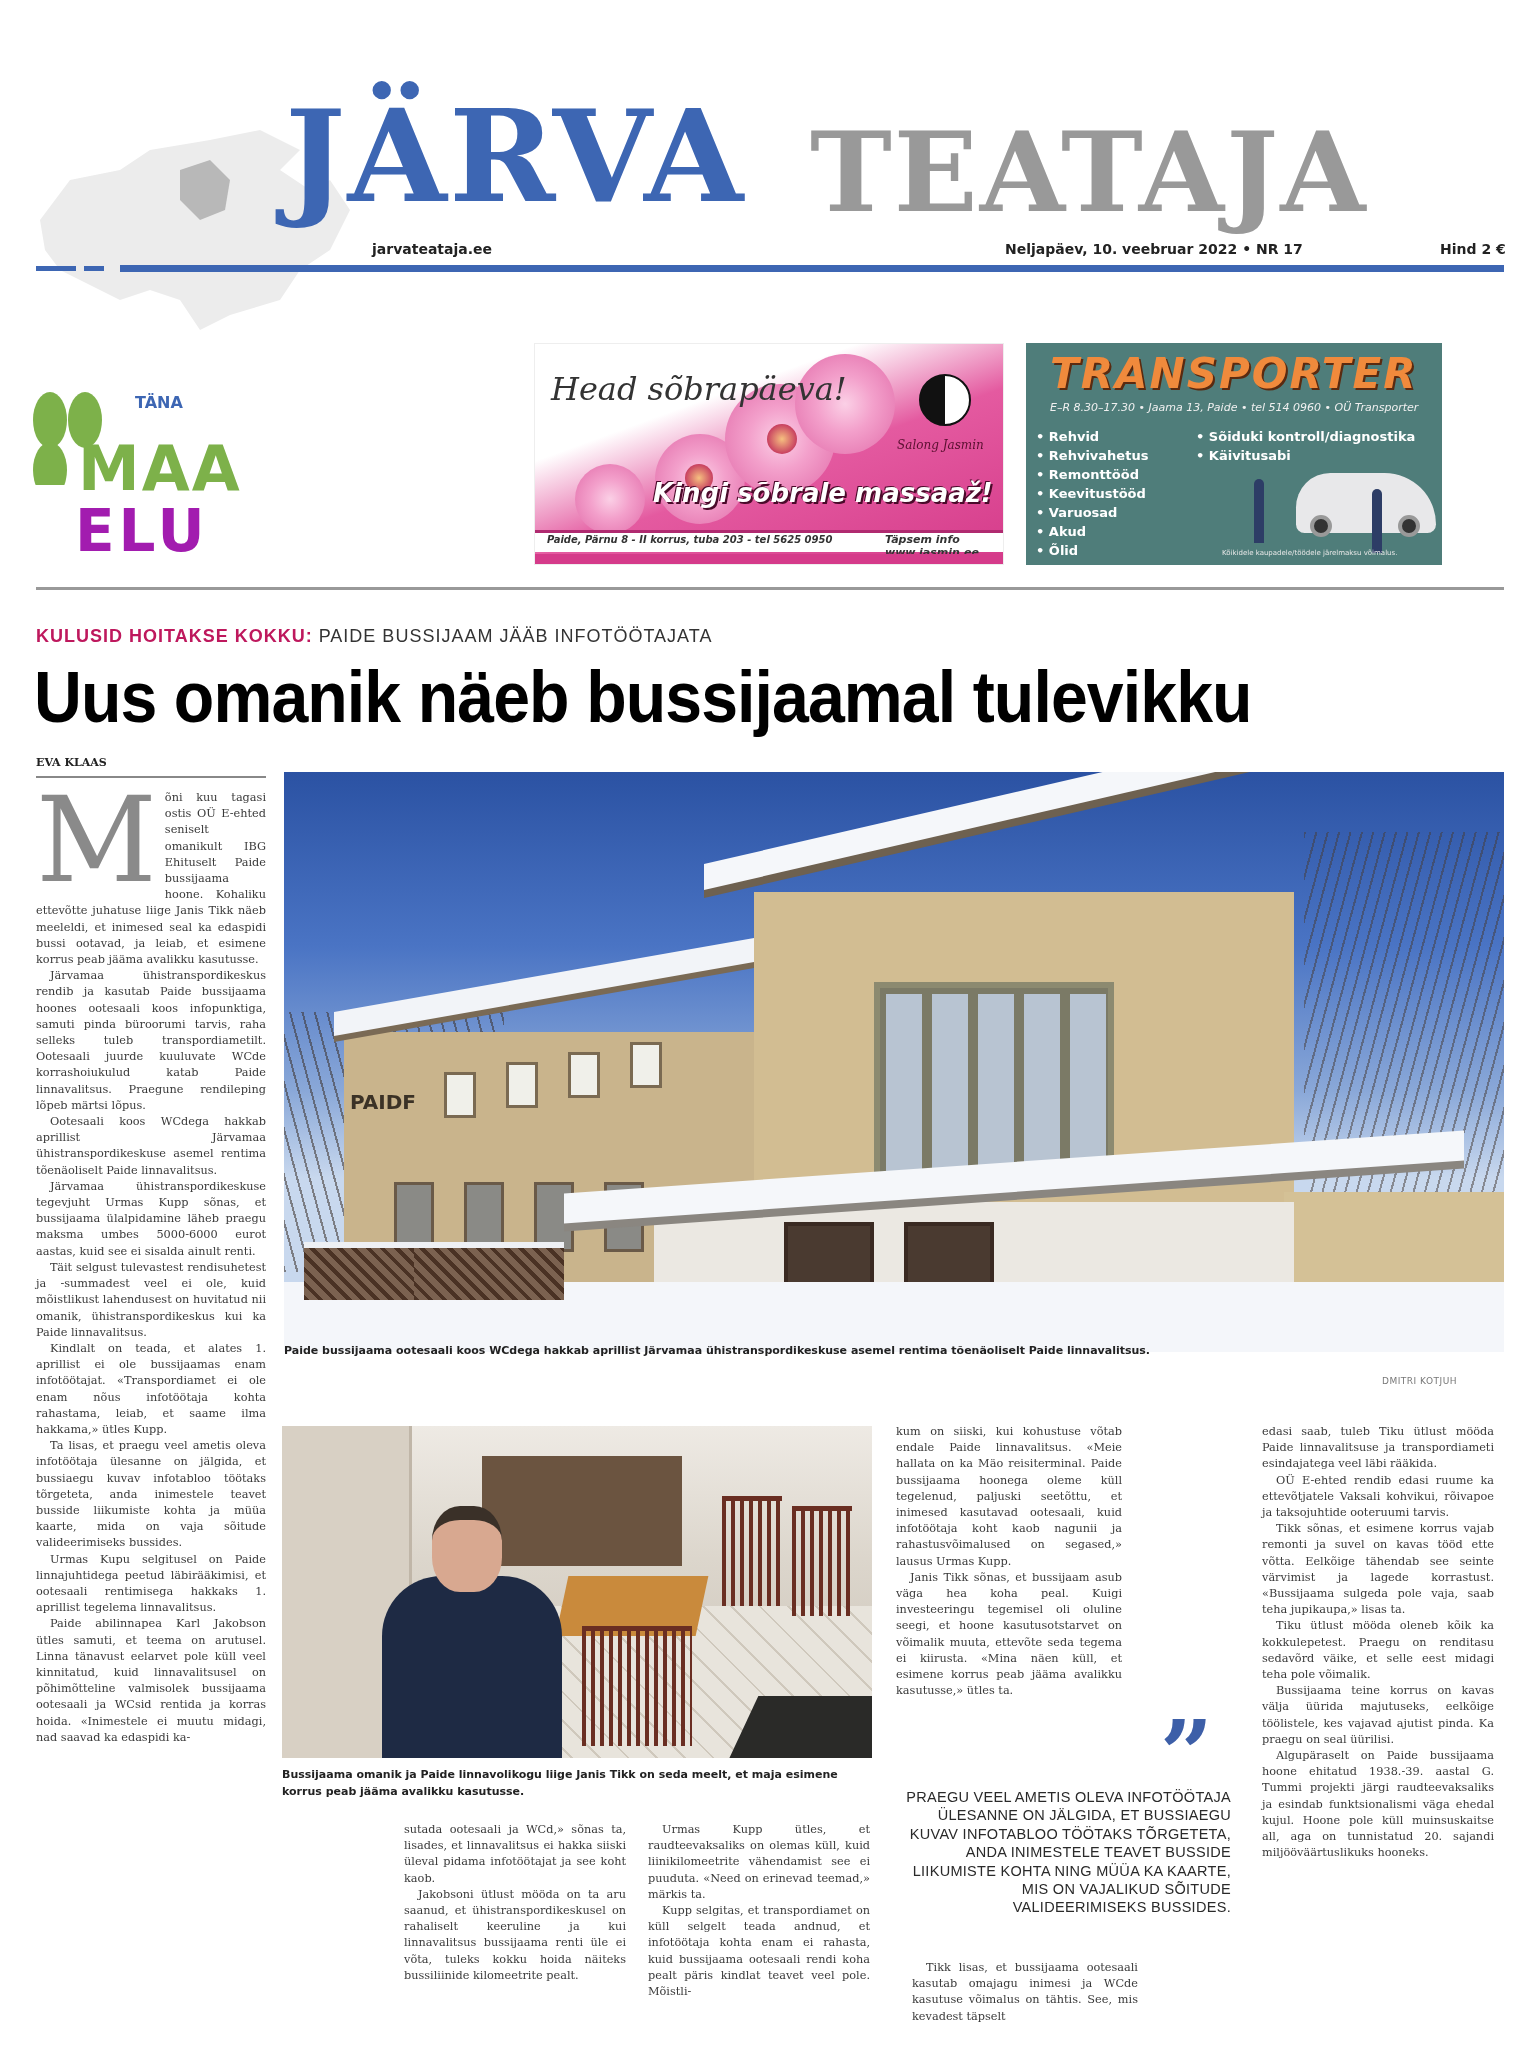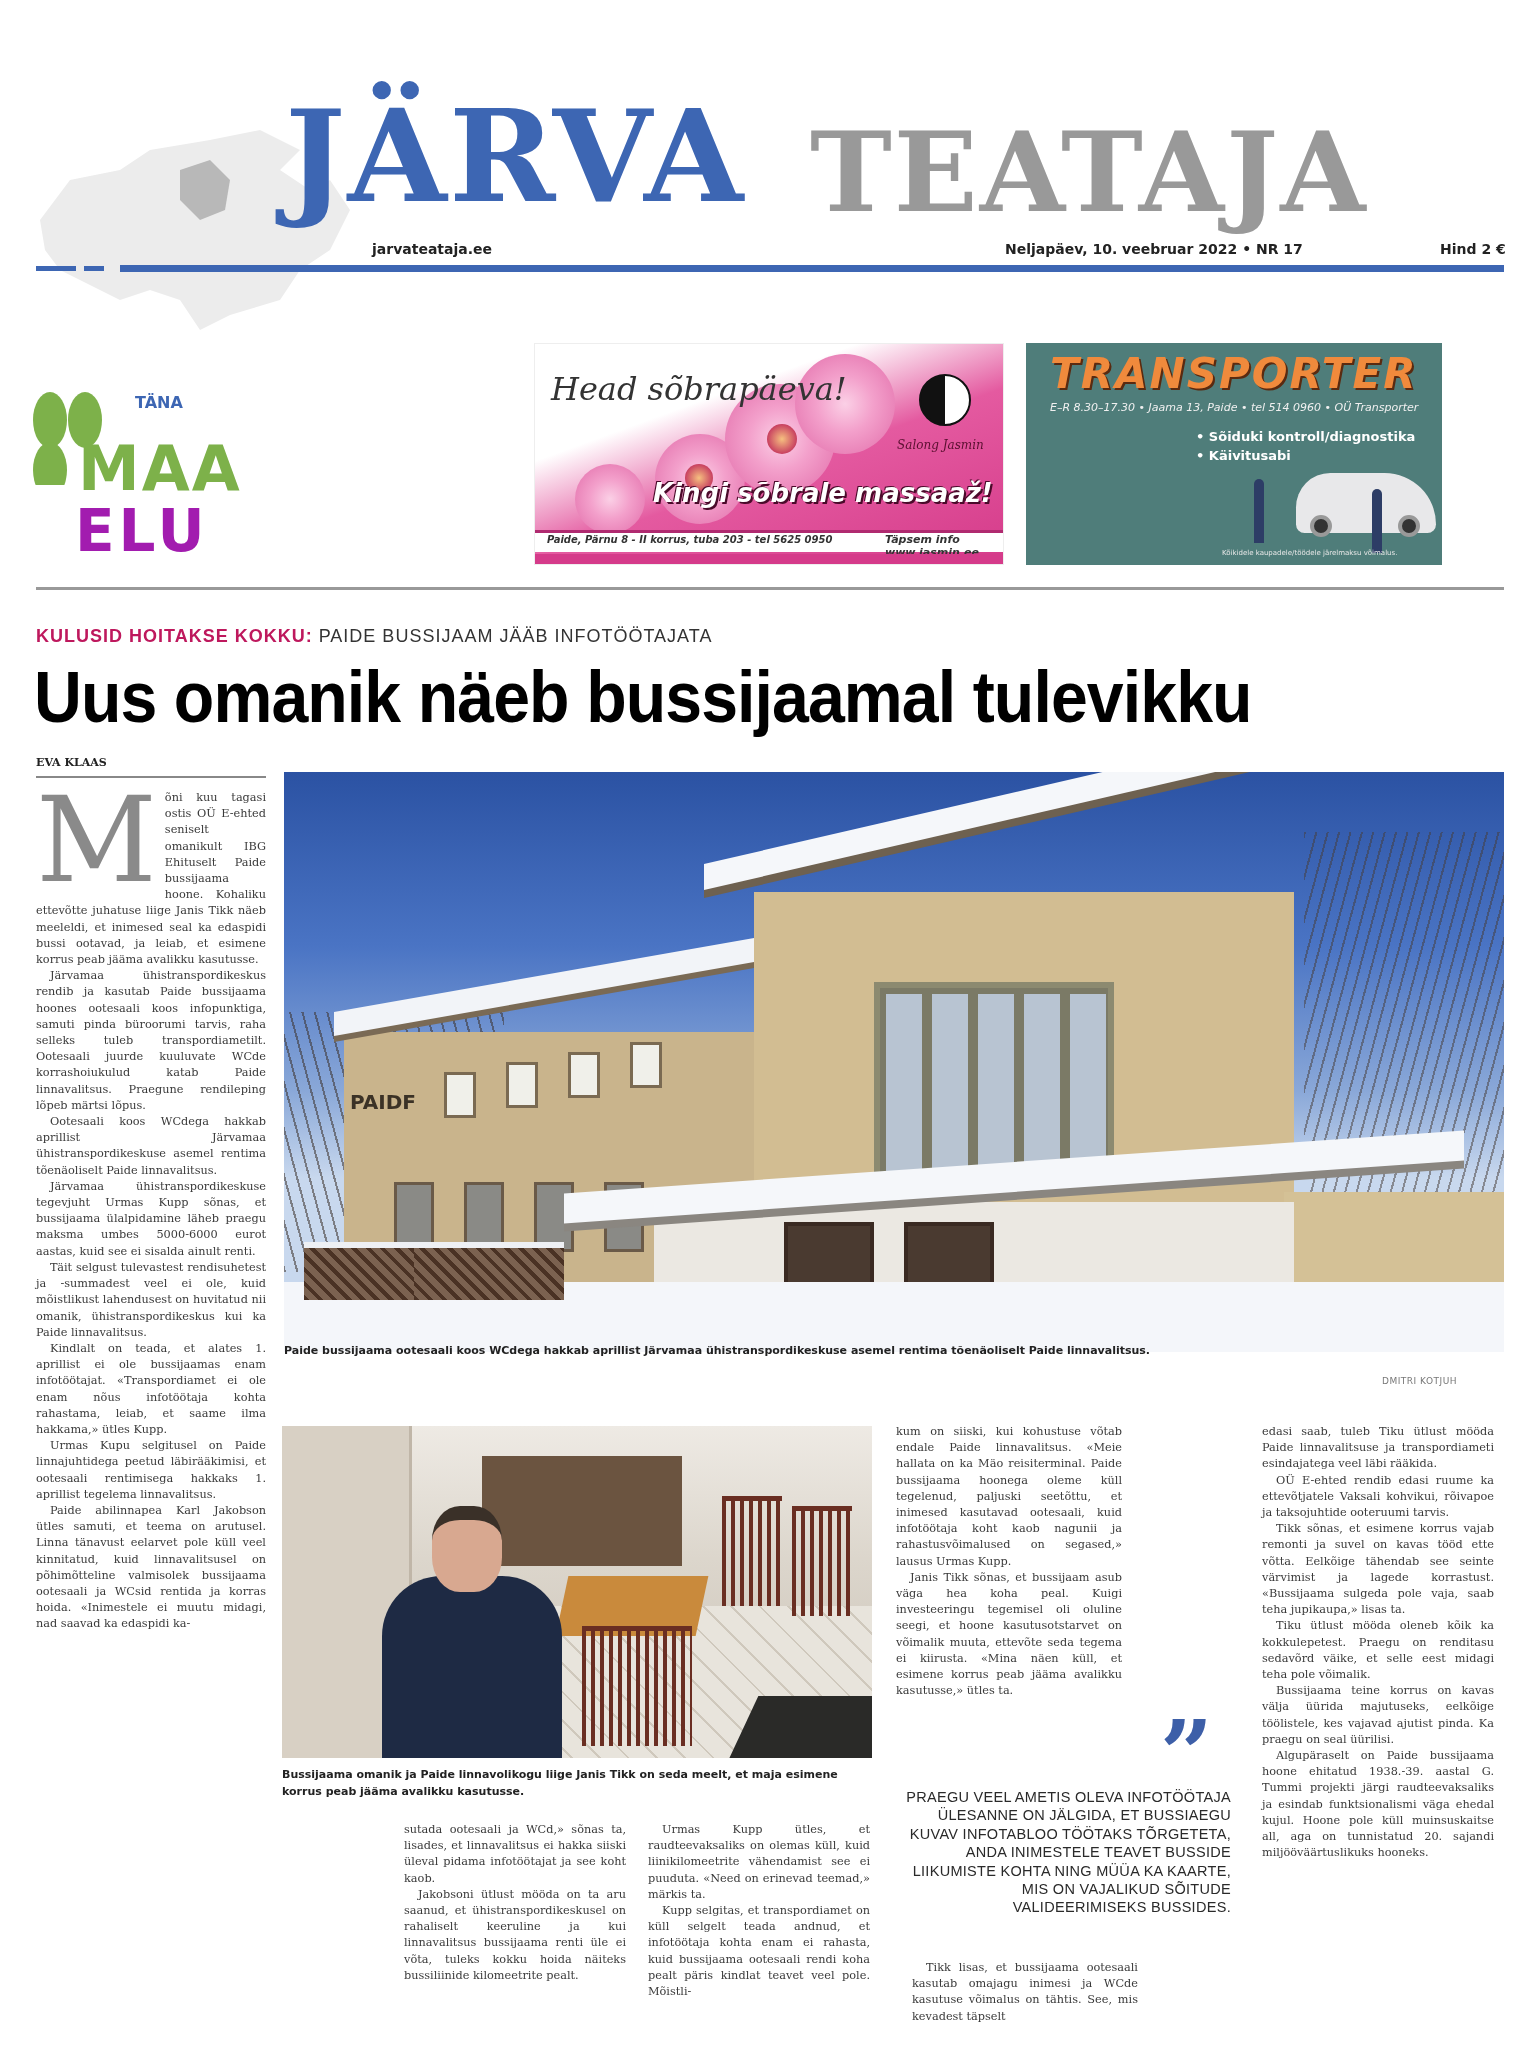--- a/index.html
+++ b/index.html
@@ -146,20 +146,29 @@
   <div class="slogan">Kingi sõbrale massaaž!</div>
   <div class="footer-bar"></div>
   <div class="footer-text">Paide, Pärnu 8 - II korrus, tuba 203 - tel 5625 0950</div>
   <div class="footer-url">Täpsem info www.jasmin.ee</div>
   <div class="footer-bottom"></div>
 </div>
 
 <div class="ad-teal">
   <div class="title">TRANSPORTER</div>
   <div class="info">E–R 8.30–17.30 • Jaama 13, Paide • tel 514 0960 • OÜ Transporter</div>
+  <div class="svc svc-left">
+    <div>• <span>Rehvid</span></div>
+    <div>• <span>Rehvivahetus</span></div>
+    <div>• <span>Remonttööd</span></div>
+    <div>• <span>Keevitustööd</span></div>
+    <div>• <span>Varuosad</span></div>
+    <div>• <span>Akud</span></div>
+    <div>• <span>Õlid</span></div>
+  </div>
   <div class="svc svc-right">
     <div>• <span>Sõiduki kontroll/diagnostika</span></div>
     <div>• <span>Käivitusabi</span></div>
   </div>
   <div class="car"></div>
   <div class="wheel" style="left:284px;top:172px;"></div>
   <div class="wheel" style="left:372px;top:172px;"></div>
   <div class="mech" style="left:228px;top:136px;"></div>
   <div class="mech" style="left:346px;top:146px;"></div>
   <div class="mech" style="left:426px;top:126px;"></div>
@@ -176,20 +185,21 @@
 <div class="byline">EVA KLAAS</div>
 <div class="byline-rule"></div>
 
 <div class="col" style="left:36px; top:790px; width:230px;">
   <p class="noindent"><span class="dropcap">M</span><span>õni kuu tagasi ostis OÜ E-ehted seniselt omanikult IBG Ehituselt Paide bussijaama hoone. Kohaliku ettevõtte juhatuse liige Janis Tikk näeb meeleldi, et inimesed seal ka edaspidi bussi ootavad, ja leiab, et esimene korrus peab jääma avalikku kasutusse.</span></p>
   <p>Järvamaa ühistranspordikeskus rendib ja kasutab Paide bussijaama hoones ootesaali koos infopunktiga, samuti pinda büroorumi tarvis, raha selleks tuleb transpordiametilt. Ootesaali juurde kuuluvate WCde korrashoiukulud katab Paide linnavalitsus. Praegune rendileping lõpeb märtsi lõpus.</p>
   <p>Ootesaali koos WCdega hakkab aprillist Järvamaa ühistranspordikeskuse asemel rentima tõenäoliselt Paide linnavalitsus.</p>
   <p>Järvamaa ühistranspordikeskuse tegevjuht Urmas Kupp sõnas, et bussijaama ülalpidamine läheb praegu maksma umbes 5000-6000 eurot aastas, kuid see ei sisalda ainult renti.</p>
   <p>Täit selgust tulevastest rendisuhetest ja -summadest veel ei ole, kuid mõistlikust lahendusest on huvitatud nii omanik, ühistranspordikeskus kui ka Paide linnavalitsus.</p>
   <p>Kindlalt on teada, et alates 1. aprillist ei ole bussijaamas enam infotöötajat. «Transpordiamet ei ole enam nõus infotöötaja kohta rahastama, leiab, et saame ilma hakkama,» ütles Kupp.</p>
+  <p>Ta lisas, et praegu veel ametis oleva infotöötaja ülesanne on jälgida, et bussiaegu kuvav infotabloo töötaks tõrgeteta, anda inimestele teavet busside liikumiste kohta ja müüa kaarte, mida on vaja sõitude valideerimiseks bussides.</p>
   <p>Urmas Kupu selgitusel on Paide linnajuhtidega peetud läbirääkimisi, et ootesaali rentimisega hakkaks 1. aprillist tegelema linnavalitsus.</p>
   <p>Paide abilinnapea Karl Jakobson ütles samuti, et teema on arutusel. Linna tänavust eelarvet pole küll veel kinnitatud, kuid linnavalitsusel on põhimõtteline valmisolek bussijaama ootesaali ja WCsid rentida ja korras hoida. «Inimestele ei muutu midagi, nad saavad ka edaspidi ka-</p>
 </div>
 
 <figure class="photo1">
   <div class="p1-trees"></div>
   <div class="p1-trees-r"></div>
   <div class="p1-wing"></div>
   <div class="p1-wing-roof"></div>
   <div class="p1-tower"></div>

